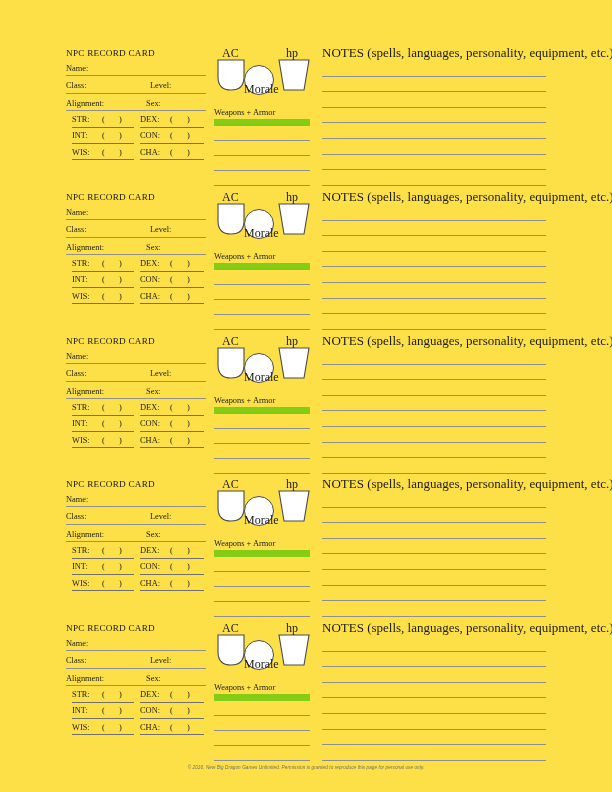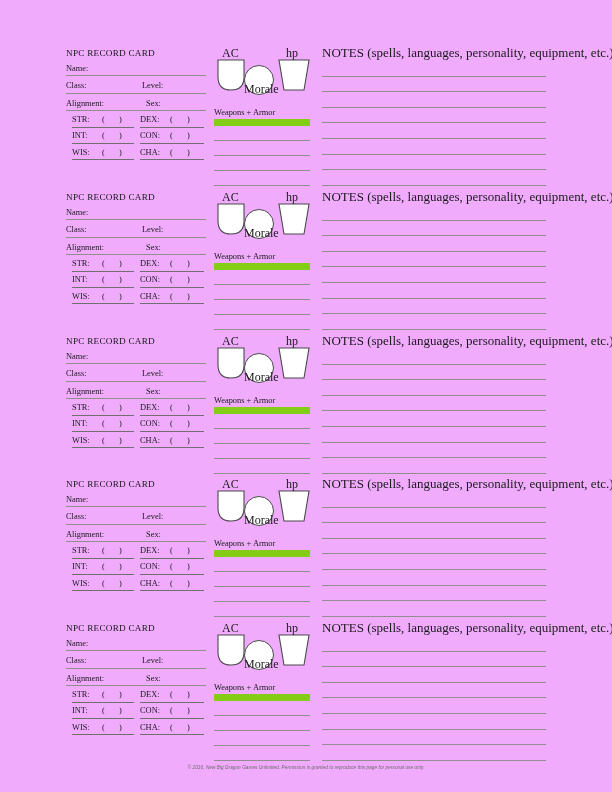--- a/index.html
+++ b/index.html
@@ -14,21 +14,21 @@
     font-family: "Liberation Serif", "DejaVu Serif", serif;
     color: #1a1a1a;
     overflow: hidden;
   }
 
   .page {
     position: absolute;
     left: 0; top: 0;
     width: 612px;
     height: 792px;
-    background: #f0abfc;
+    background: #fde047;
   }
 
   
   .card {
     position: absolute;
     left: 66px;
     width: 480px;
     height: 135px;
   }
 
@@ -55,21 +55,21 @@
     width: 140px;
   }
   .field-row .lbl {
     position: absolute;
     bottom: 1.5px;
     font-size: 8.4px;
     white-space: nowrap;
     line-height: 10px;
   }
   .field-row .lbl.l1 { left: 0px; }
-  .field-row .lbl.l2 { left: 76px; font-family: Liberation Serif, serif; }
+  .field-row .lbl.l2 { left: 84px; font-family: Liberation Serif, serif; }
   .field-row .lbl.l2b { left: 80px; }
 
   
   .stat-row {
     position: relative;
     height: 16.4px;
     width: 140px;
   }
   .stat-half {
     position: absolute;

